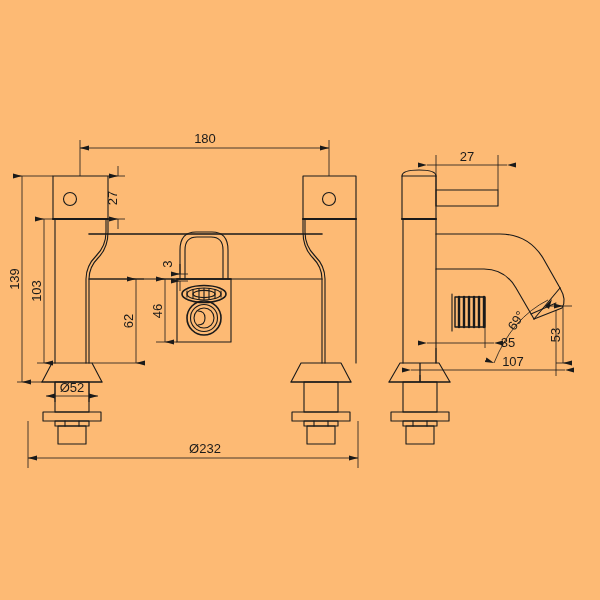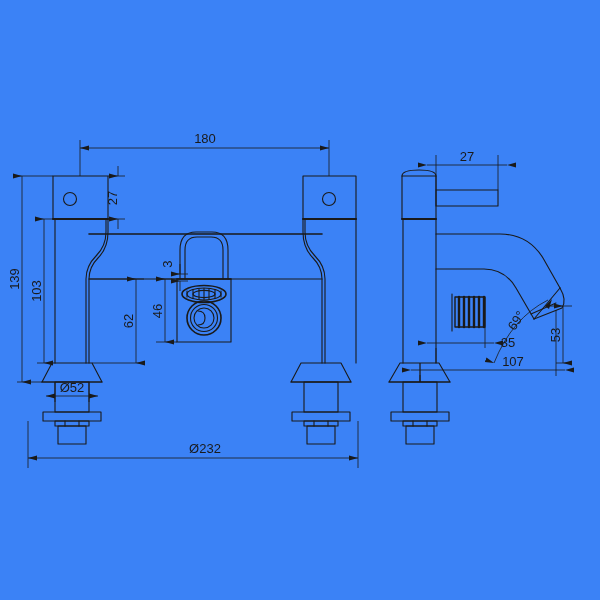--- a/index.html
+++ b/index.html
@@ -1,18 +1,18 @@
 <!DOCTYPE html>
 <html><head>
 <meta charset="utf-8">
 <style>
   html,body{margin:0;padding:0;background:#ffffff;}
   body{width:600px;height:600px;overflow:hidden;
        font-family:"Liberation Sans", sans-serif;}
-  #drawing-root{position:relative;width:600px;height:600px;background:#3b82f6;}
+  #drawing-root{position:relative;width:600px;height:600px;background:#fdba74;}
   svg{display:block;}
   .dimtext{font-family:"Liberation Sans", sans-serif;font-size:13px;fill:#1a1a1a;}
 </style>
 </head>
 <body>
 
 <div id="drawing-root">
 <svg width="600" height="600" viewBox="0 0 600 600">
 
   <defs>

